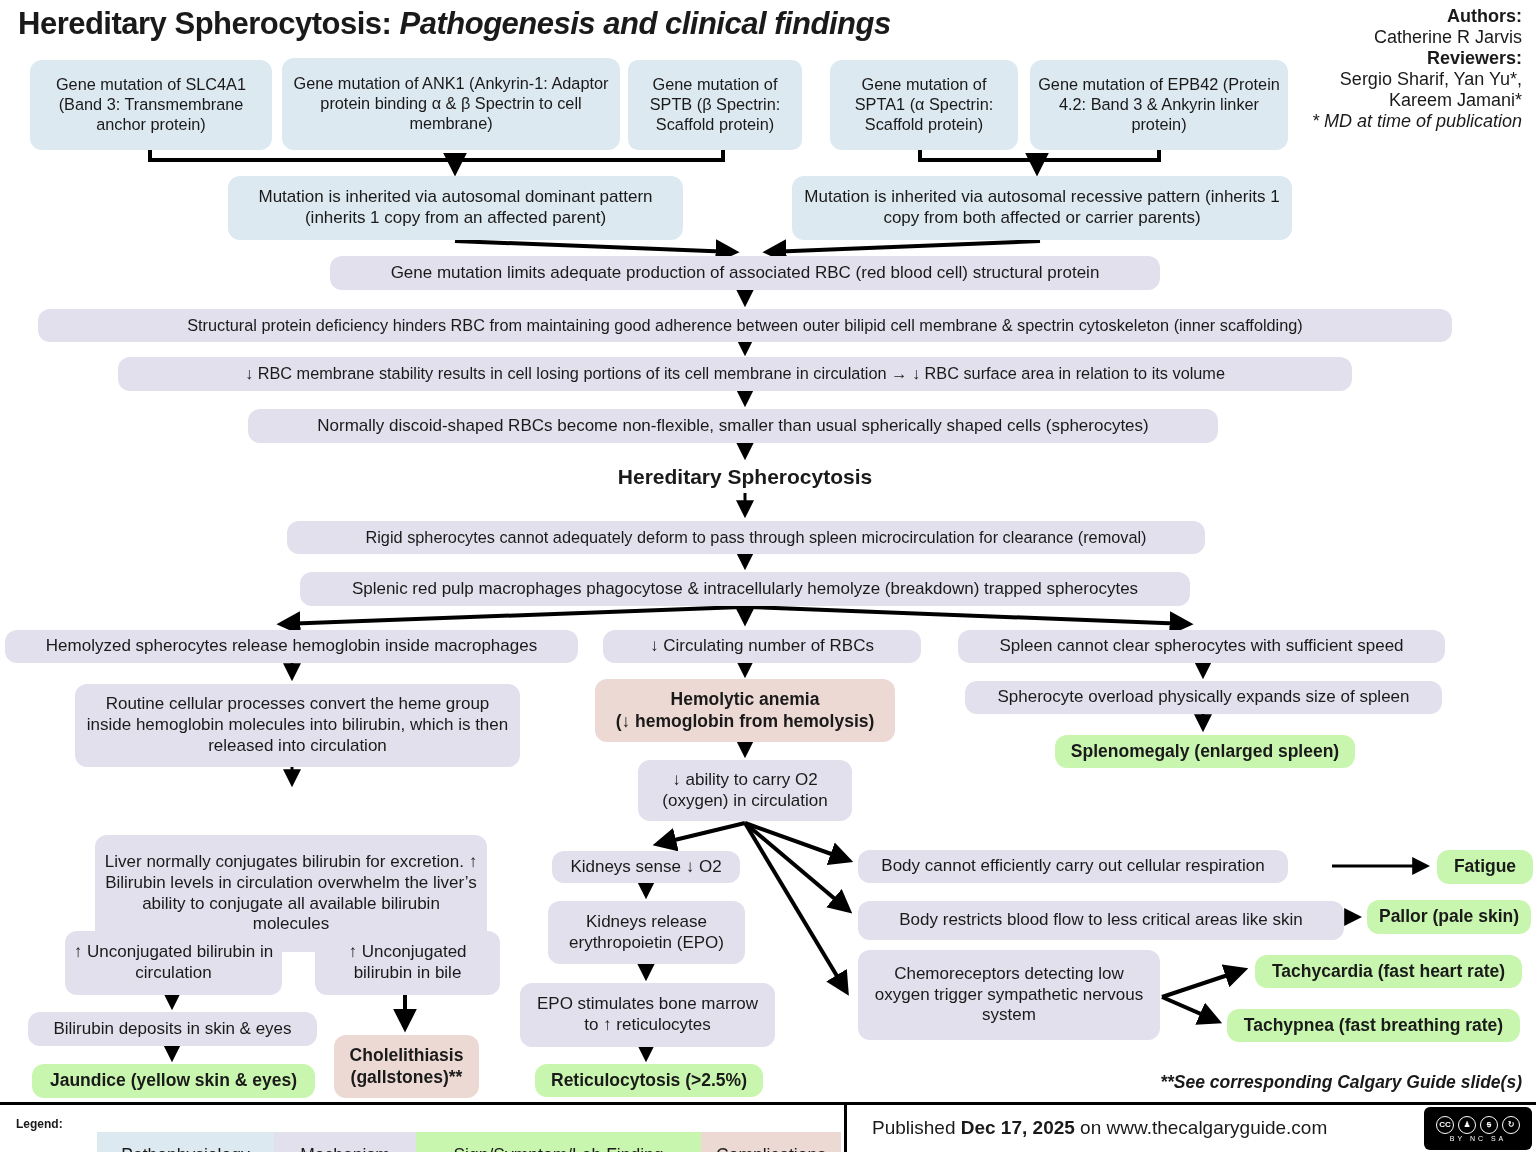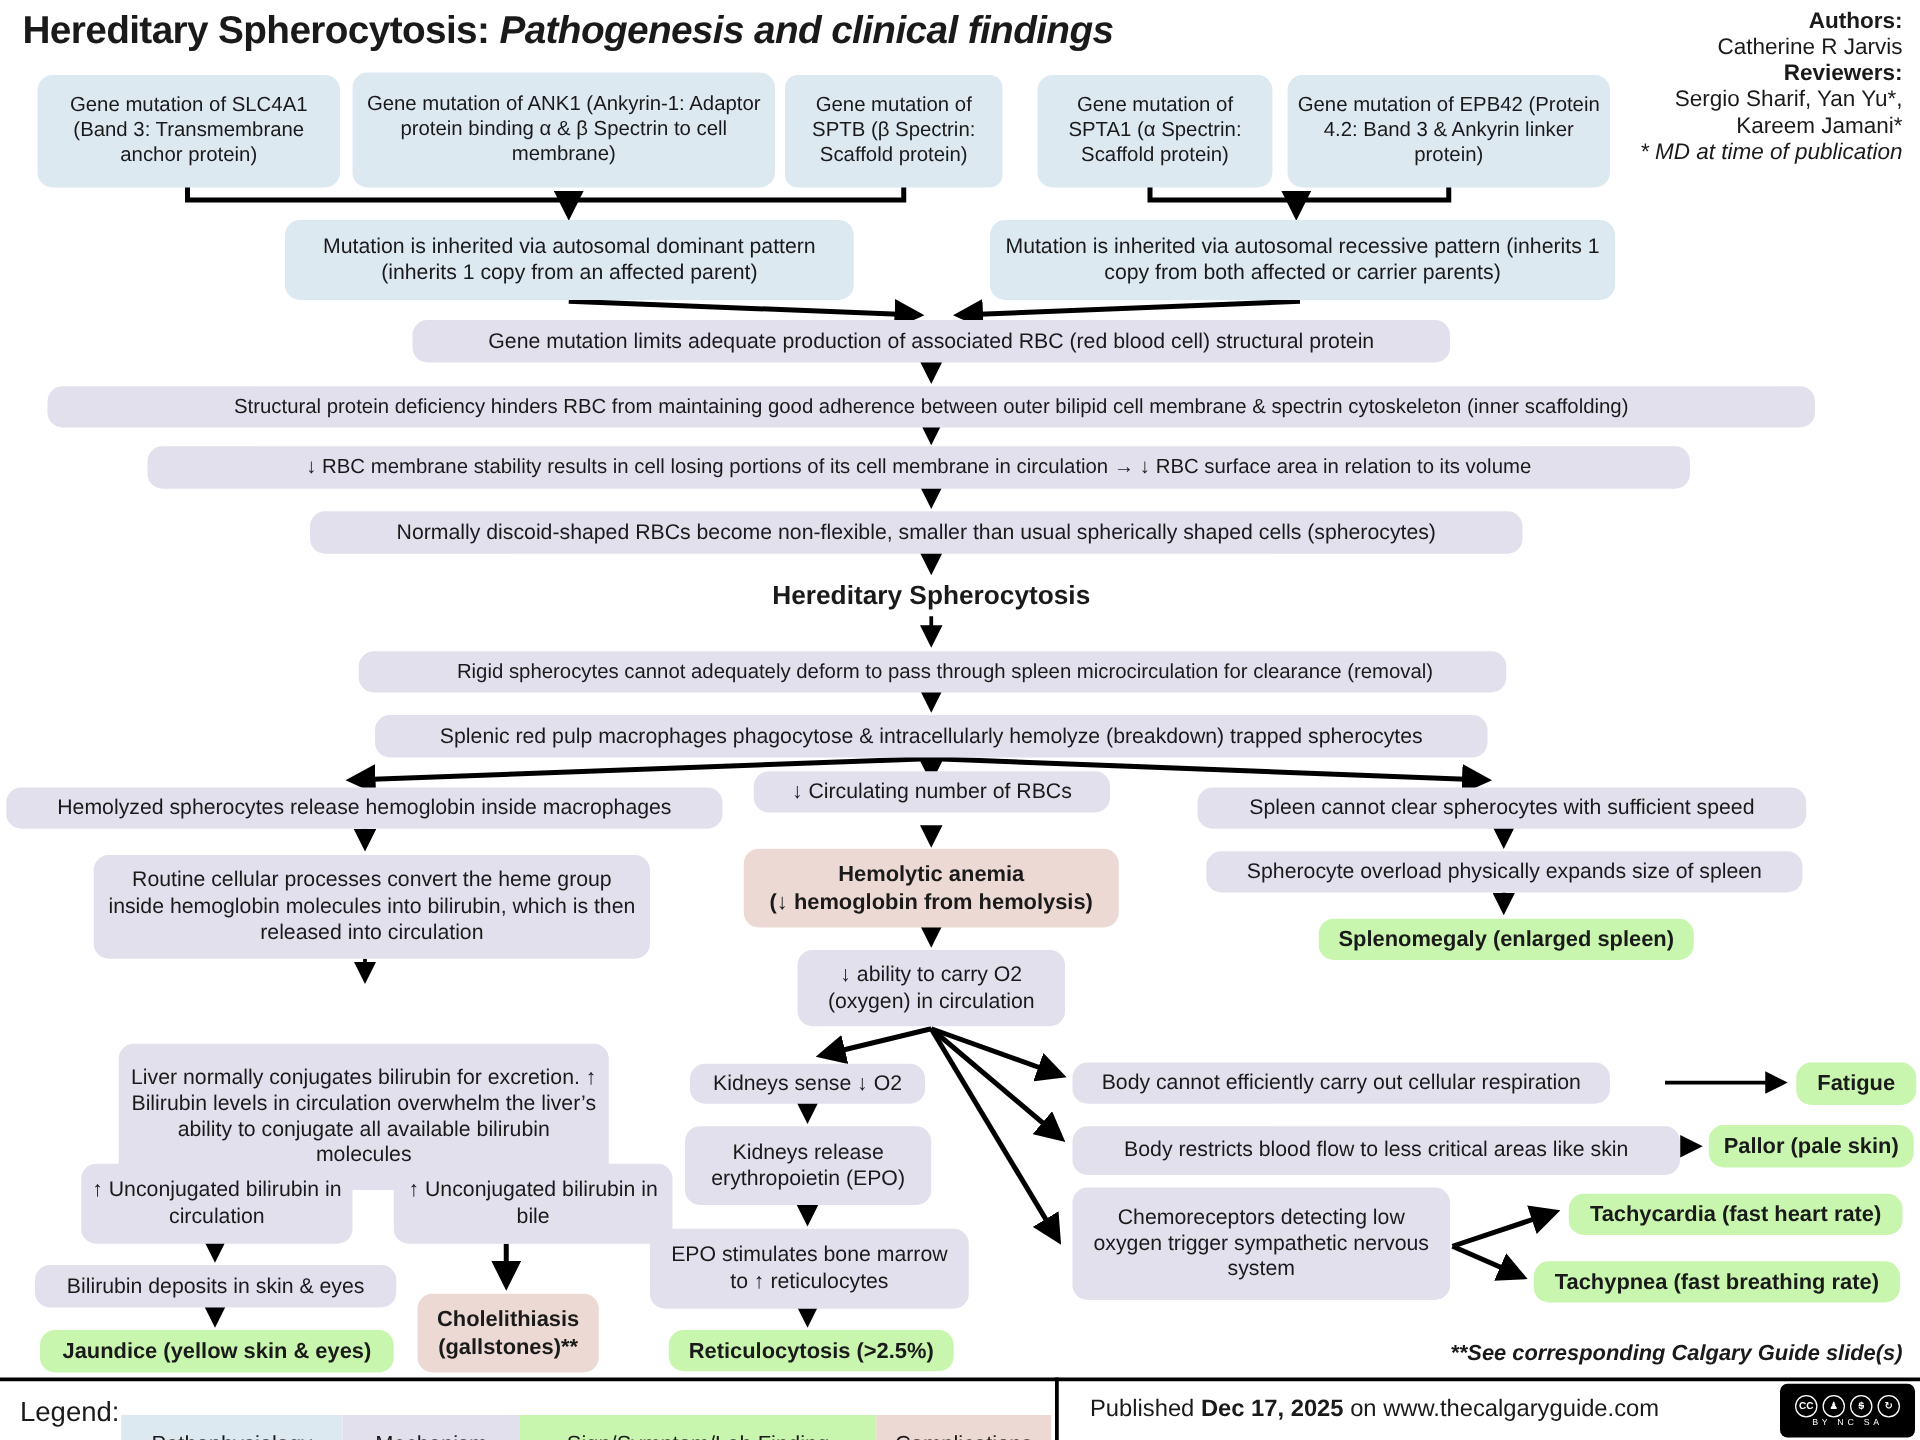--- a/index.html
+++ b/index.html
@@ -19,21 +19,21 @@
   .title .it{font-style:italic;}
   .credits{position:absolute;right:14px;top:6px;z-index:2;text-align:right;font-size:18px;line-height:1.17;}
   .credits .b{font-weight:bold;}
   .credits .it{font-style:italic;}
   .hs-heading{font-size:21px;font-weight:bold;}
   .footnote{position:absolute;z-index:2;right:14px;top:1072px;width:520px;text-align:right;
             font-size:17.5px;font-weight:bold;font-style:italic;}
   
   .footer-line{position:absolute;z-index:3;left:0;top:1102px;width:1536px;height:3px;background:#000;}
   .footer-divider{position:absolute;z-index:3;left:844px;top:1102px;width:3px;height:50px;background:#000;}
-  .legend-label{position:absolute;z-index:3;left:16px;top:1117px;font-size:22px;font-weight:normal;}
+  .legend-label{position:absolute;z-index:3;left:16px;top:1117px;font-size:12px;font-weight:bold;}
   .swatch{position:absolute;z-index:2;top:1105px;height:47px;display:flex;align-items:center;
           justify-content:center;font-size:17.5px;margin-top:27px;}
   .sw-patho{left:97px;width:177px;background:#dde9f1;}
   .sw-mech{left:274px;width:142px;background:#e3e0ed;}
   .sw-sign{left:416px;width:285px;background:#c9f6ae;}
   .sw-comp{left:701px;width:140px;background:#ecd9d3;}
   .published{position:absolute;z-index:3;left:872px;top:1117px;font-size:19px;}
   .published .b{font-weight:bold;}
   .cc{position:absolute;z-index:3;left:1424px;top:1107px;width:108px;height:43px;background:#000;
       border-radius:6px;display:flex;flex-direction:column;align-items:center;justify-content:center;gap:1px;}
@@ -119,27 +119,27 @@
 
   <div class="node mech" style="left:330px;top:256px;width:830px;height:34px;">Gene mutation limits adequate production of associated RBC (red blood cell) structural protein</div>
   <div class="node mech sm" style="left:38px;top:309px;width:1414px;height:33px;">Structural protein deficiency hinders RBC from maintaining good adherence between outer bilipid cell membrane &amp; spectrin cytoskeleton (inner scaffolding)</div>
   <div class="node mech sm" style="left:118px;top:357px;width:1234px;height:34px;">↓ RBC membrane stability results in cell losing portions of its cell membrane in circulation → ↓ RBC surface area in relation to its volume</div>
   <div class="node mech" style="left:248px;top:409px;width:970px;height:34px;">Normally discoid-shaped RBCs become non-flexible, smaller than usual spherically shaped cells (spherocytes)</div>
   <div class="node plain hs-heading" style="left:545px;top:461px;width:400px;height:31px;">Hereditary Spherocytosis</div>
   <div class="node mech sm" style="left:287px;top:521px;width:918px;height:33px;padding-left:28px;">Rigid spherocytes cannot adequately deform to pass through spleen microcirculation for clearance (removal)</div>
   <div class="node mech" style="left:300px;top:572px;width:890px;height:34px;">Splenic red pulp macrophages phagocytose &amp; intracellularly hemolyze (breakdown) trapped spherocytes</div>
 
   <div class="node mech" style="left:5px;top:630px;width:573px;height:33px;">Hemolyzed spherocytes release hemoglobin inside macrophages</div>
-  <div class="node mech" style="left:603px;top:617px;width:285px;height:33px;">↓ Circulating number of RBCs</div>
+  <div class="node mech" style="left:603px;top:630px;width:318px;height:33px;">↓ Circulating number of RBCs</div>
   <div class="node mech" style="left:958px;top:630px;width:487px;height:33px;">Spleen cannot clear spherocytes with sufficient speed</div>
 
   <div class="node mech" style="left:75px;top:684px;width:445px;height:83px;">Routine cellular processes convert the heme group inside hemoglobin molecules into bilirubin, which is then released into circulation</div>
   <div class="node mech" style="left:95px;top:835px;width:392px;height:117px;">Liver normally conjugates bilirubin for excretion. ↑ Bilirubin levels in circulation overwhelm the liver’s ability to conjugate all available bilirubin molecules</div>
   <div class="node mech" style="left:65px;top:931px;width:217px;height:64px;">↑ Unconjugated bilirubin in circulation</div>
-  <div class="node mech" style="left:315px;top:931px;width:223px;height:64px;">↑ Unconjugated bilirubin in bile</div>
+  <div class="node mech" style="left:315px;top:931px;width:185px;height:64px;">↑ Unconjugated bilirubin in bile</div>
   <div class="node mech" style="left:28px;top:1012px;width:289px;height:34px;">Bilirubin deposits in skin &amp; eyes</div>
   <div class="node sign" style="left:32px;top:1064px;width:283px;height:34px;">Jaundice (yellow skin &amp; eyes)</div>
   <div class="node comp" style="left:334px;top:1035px;width:145px;height:63px;">Cholelithiasis
 (gallstones)**</div>
 
   <div class="node comp" style="left:595px;top:679px;width:300px;height:63px;">Hemolytic anemia
 (↓ hemoglobin from hemolysis)</div>
   <div class="node mech" style="left:638px;top:760px;width:214px;height:61px;">↓ ability to carry O2 (oxygen) in circulation</div>
   <div class="node mech" style="left:552px;top:851px;width:188px;height:32px;">Kidneys sense ↓ O2</div>
   <div class="node mech" style="left:548px;top:901px;width:197px;height:63px;">Kidneys release erythropoietin (EPO)</div>

